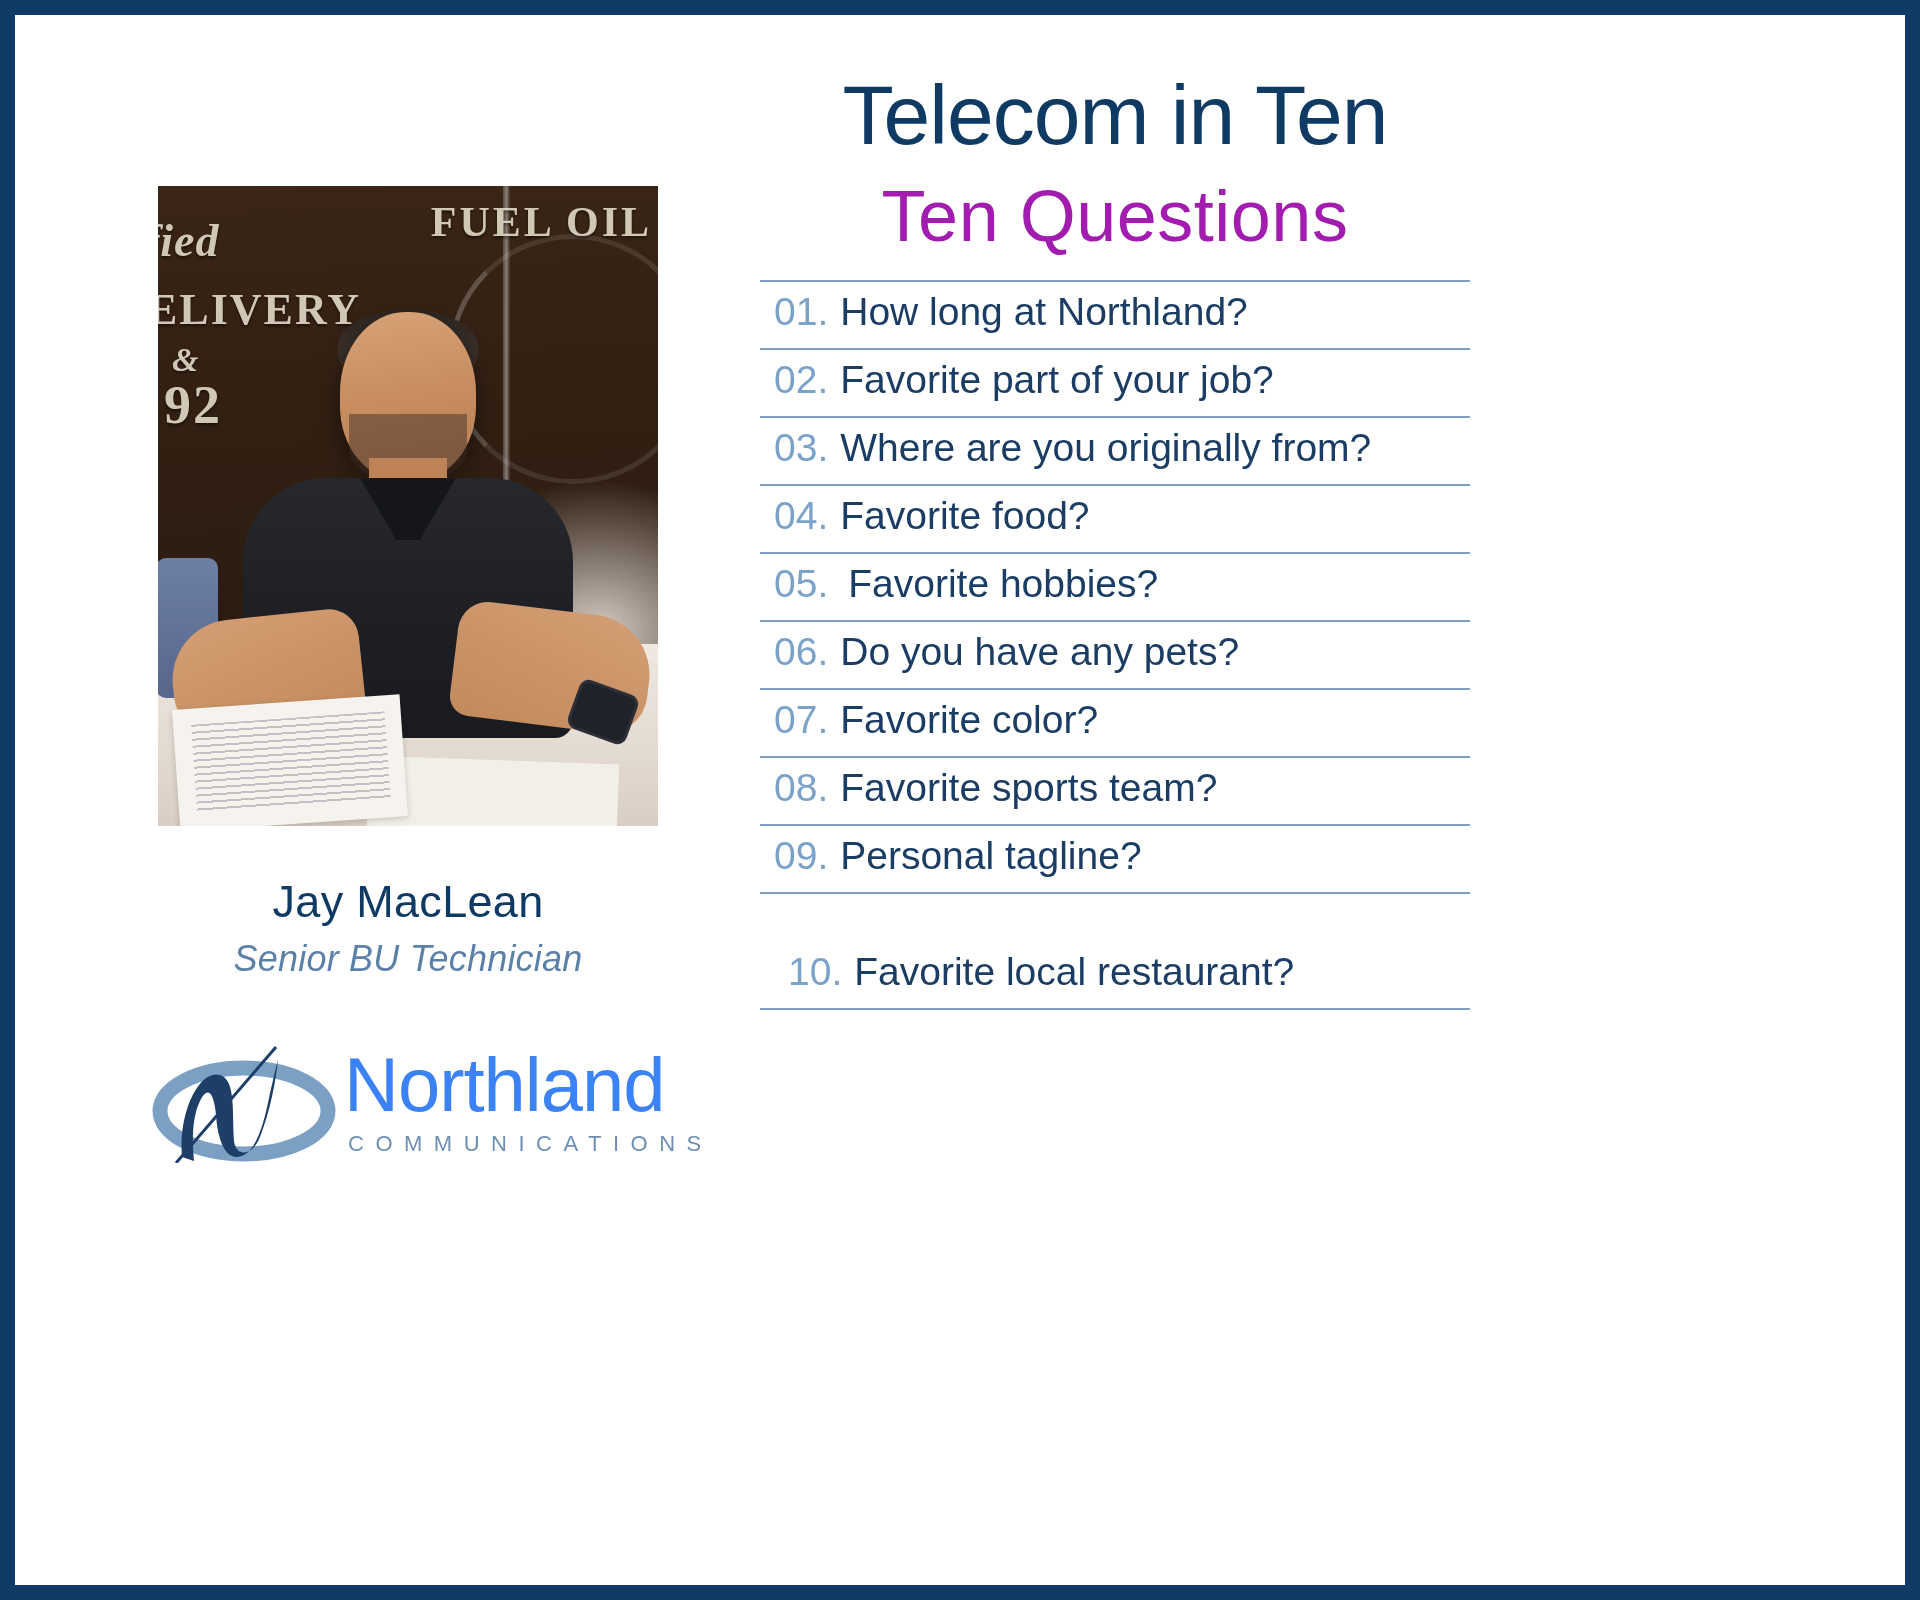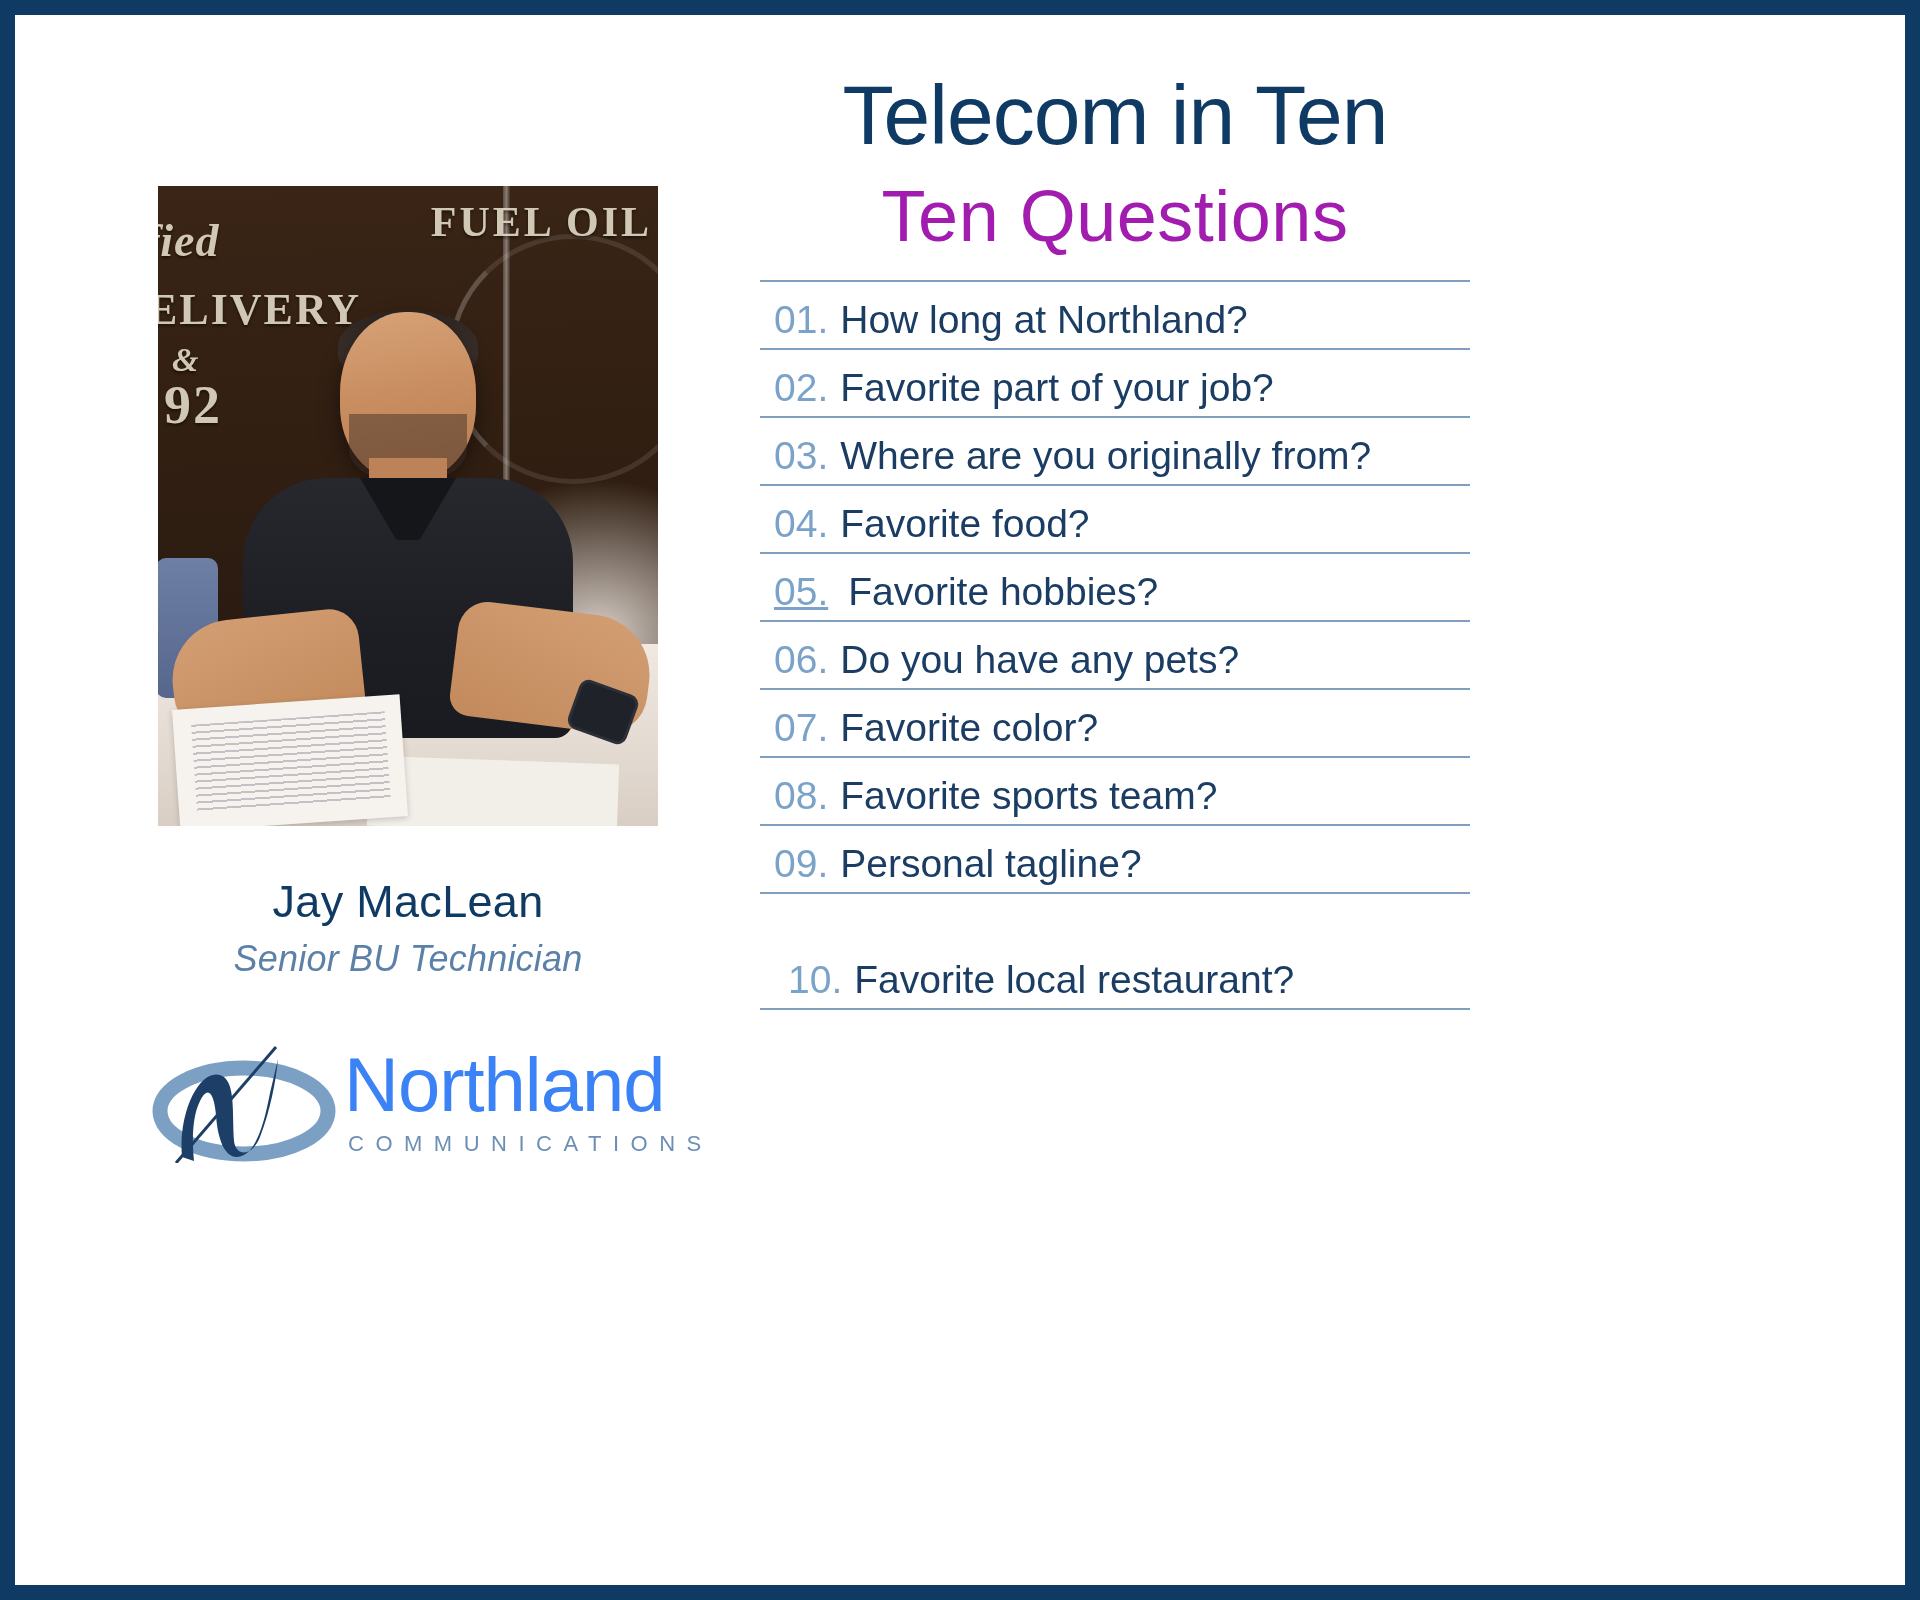--- a/index.html
+++ b/index.html
@@ -190,33 +190,33 @@
     letter-spacing:.5px;
   }
   .q-list{
     margin:24px 0 0 0;padding:0;list-style:none;
     border-top:2px solid #7e9fc0;
   }
   .q-item{
     display:flex;align-items:baseline;
     border-bottom:2px solid #7e9fc0;
     height:68px;
-    padding:16px 0 0 14px;
+    padding:8px 0 0 14px;
     box-sizing:border-box;
   }
   .q-num{
     color:#7ba3c9;font-size:39px;font-weight:400;
     margin-right:12px;white-space:nowrap;
   }
   .q-text{
     color:#1b3d64;font-size:39px;font-weight:400;
     white-space:nowrap;
   }
   .q-item.indented{padding-left:28px;margin-top:48px;}
-  .q-item.pad-extra .q-num{margin-right:20px;text-decoration:underline;}
+  .q-item.pad-extra .q-num{margin-right:20px;}
 </style>
 </head>
 <body>
 
 <div class="poster">
   <div class="canvas">
 
     <div class="left-col">
 
       <div class="photo-frame">

